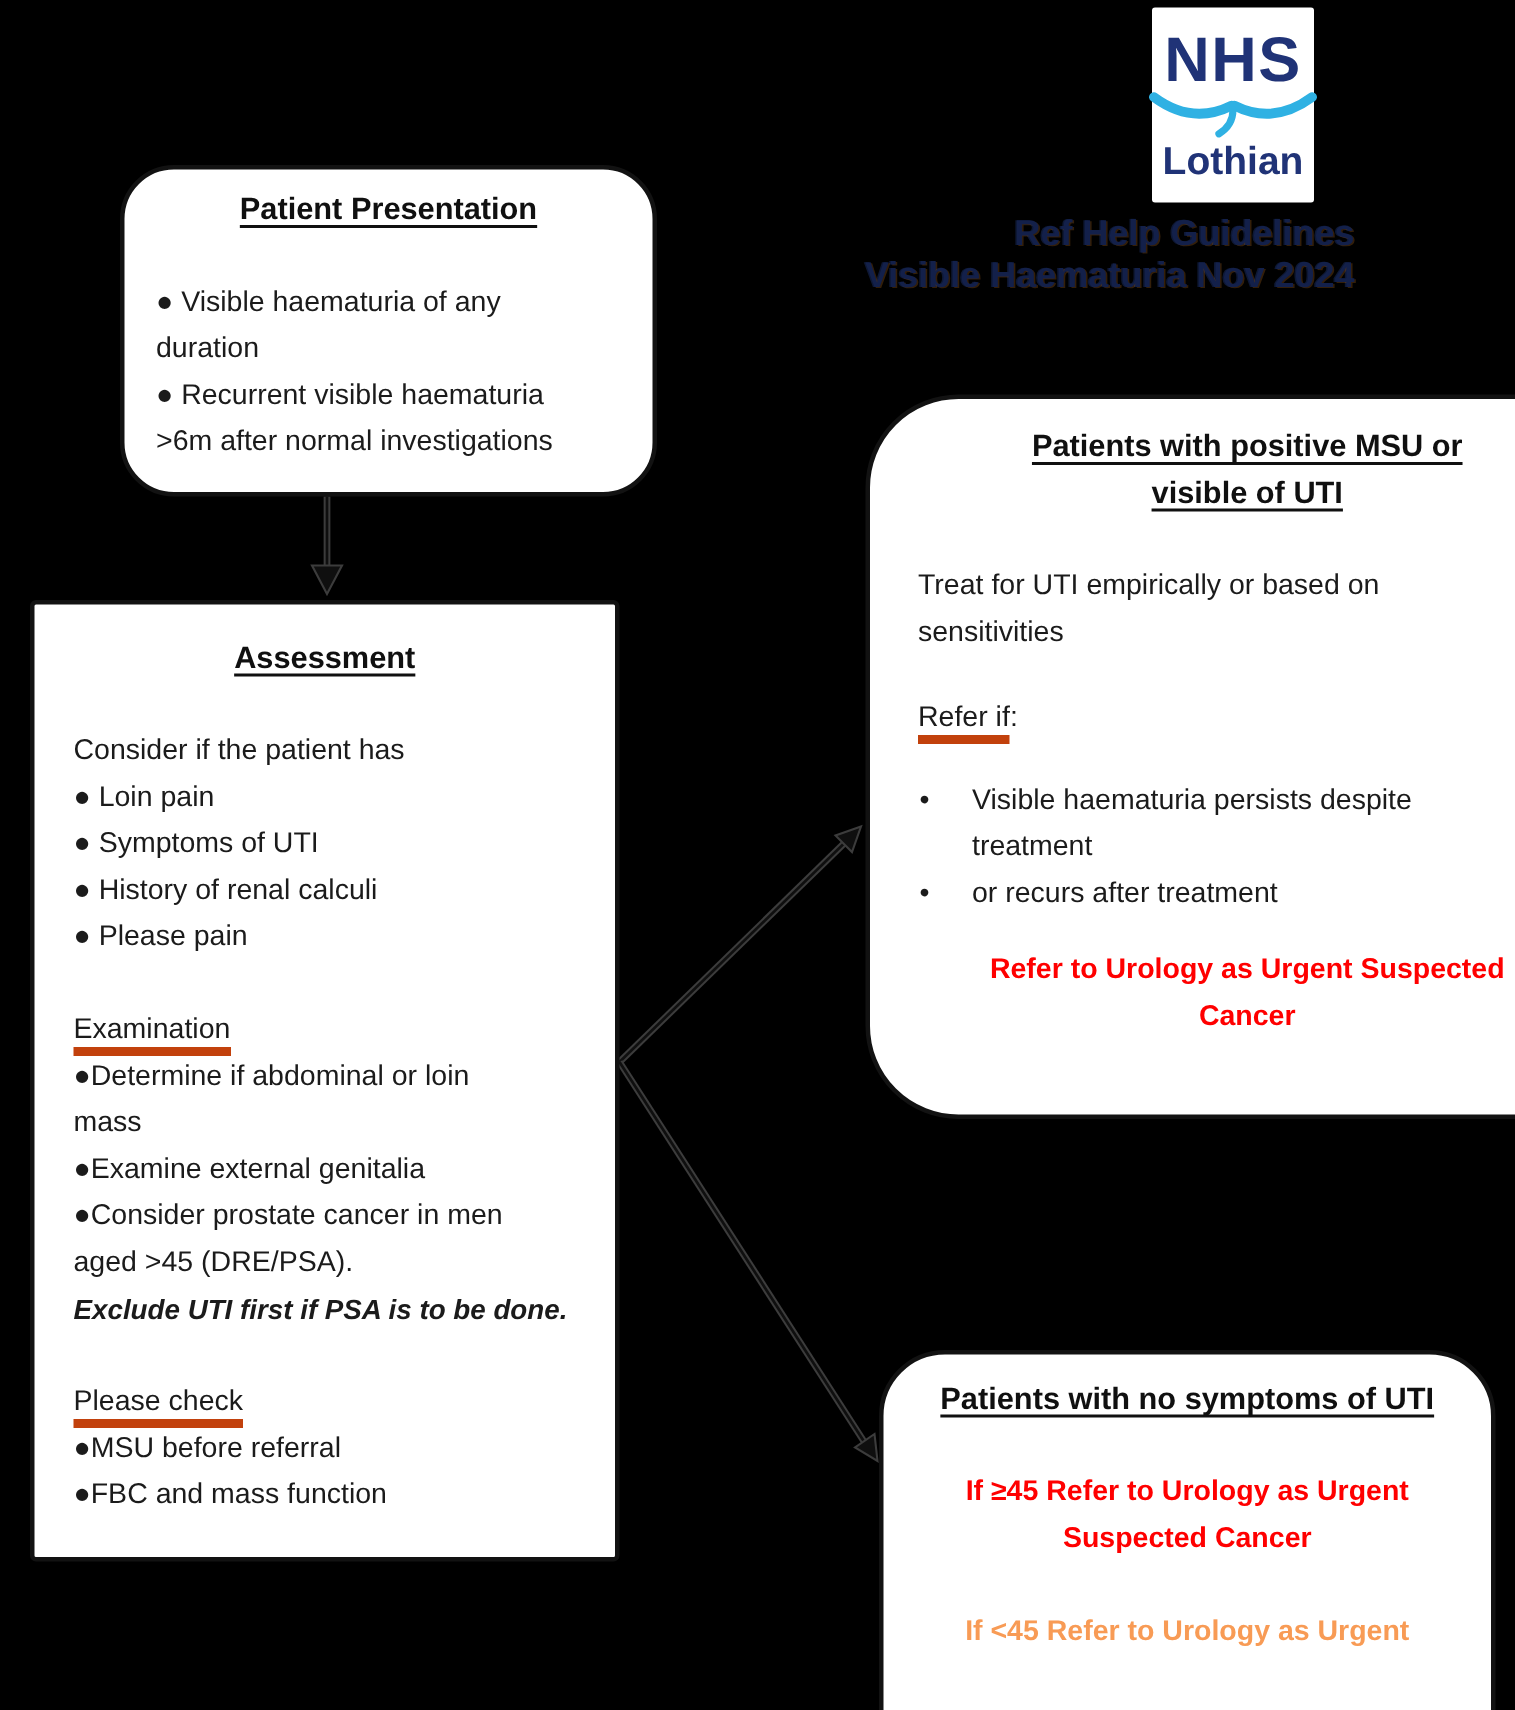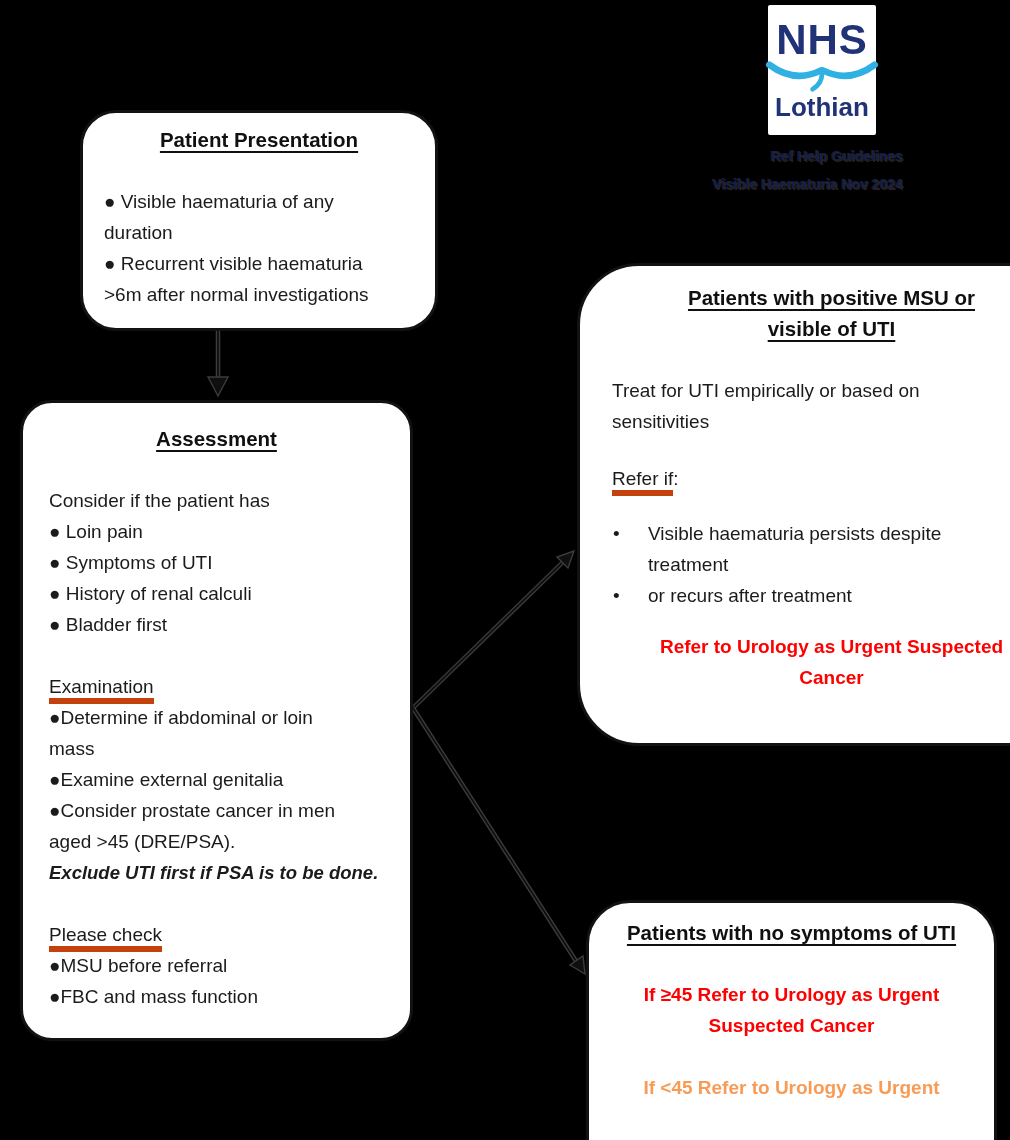--- a/index.html
+++ b/index.html
@@ -17,37 +17,37 @@
     position:absolute;left:768px;top:5px;width:108px;height:130px;background:#fff;
     display:flex;flex-direction:column;align-items:center;justify-content:center;border-radius:2px;
   }
   .logo-nhs{color:var(--navy);font-weight:700;font-size:42px;line-height:40px;letter-spacing:1px;}
   .logo-swoosh{margin:1px 0 0 0;}
   .swoosh-path{stroke:var(--swoosh);fill:none;stroke-linecap:round;}
   .logo-lothian{color:var(--navy);font-weight:700;font-size:26px;line-height:26px;margin-top:1px;}
   
   .caption{
     position:absolute;left:560px;top:142px;width:343px;text-align:right;
-    color:var(--caption);font-weight:700;font-size:14px;line-height:28px;
+    color:var(--caption);font-weight:700;font-size:24px;line-height:28px;
     text-shadow:1px 1px 0 rgba(150,90,25,.35), -1px 0 0 rgba(40,70,150,.35);
     white-space:nowrap;
   }
   
   .box{
     position:absolute;background:#fff;border:3px solid #121212;box-sizing:border-box;
     color:var(--text);
   }
   .box-title{
     font-weight:700;font-size:20.5px;line-height:31px;text-align:center;color:#101010;
     text-decoration:underline;text-decoration-thickness:2px;text-underline-offset:4px;
     white-space:nowrap;
   }
   .box-presentation{left:40px;top:110px;width:358px;height:221px;border-radius:36px;margin-left:40px;--pad:21px;}
   .box-presentation .box-title{margin-top:11px;}
-  .box-assessment{left:20px;top:400px;width:393px;height:641px;border-radius:32px;--pad:26px;}
+  .box-assessment{left:20px;top:400px;width:393px;height:641px;border-radius:4px;--pad:26px;}
   .box-assessment .box-title{margin-top:20px;}
   .box-msu{left:577px;top:263px;width:509px;height:483px;border-radius:62px;--pad:32px;}
   .box-msu .box-title{margin-top:16px;}
   .box-nosymptoms{left:586px;top:900px;width:411px;height:283px;border-radius:44px;--pad:28px;}
   .box-nosymptoms .box-title{margin-top:14px;}
   
   .ln{line-height:31px;font-size:19px;white-space:nowrap;color:var(--text);}
   .body{padding-left:var(--pad);}
   .gap{height:31px;}
   .gap-md{height:26px;}
@@ -113,21 +113,21 @@
   </div>
 
   <div class="box box-assessment">
     <div class="box-title">Assessment</div>
     <div class="box-content">
         <div class="ln gap"></div>
         <div class="ln body">Consider if the patient has</div>
         <div class="ln body">● Loin pain</div>
         <div class="ln body">● Symptoms of UTI</div>
         <div class="ln body">● History of renal calculi</div>
-        <div class="ln body">● Bladder first</div>
+        <div class="ln body">● Please pain</div>
         <div class="ln gap"></div>
         <div class="ln heading"><span class="us">Examination</span></div>
         <div class="ln body">●Determine if abdominal or loin</div>
         <div class="ln body">mass</div>
         <div class="ln body">●Examine external genitalia</div>
         <div class="ln body">●Consider prostate cancer in men</div>
         <div class="ln body">aged &gt;45 (DRE/PSA).</div>
         <div class="ln bold-italic">Exclude UTI first if PSA is to be done.</div>
         <div class="ln gap"></div>
         <div class="ln heading"><span class="us">Please check</span></div>

